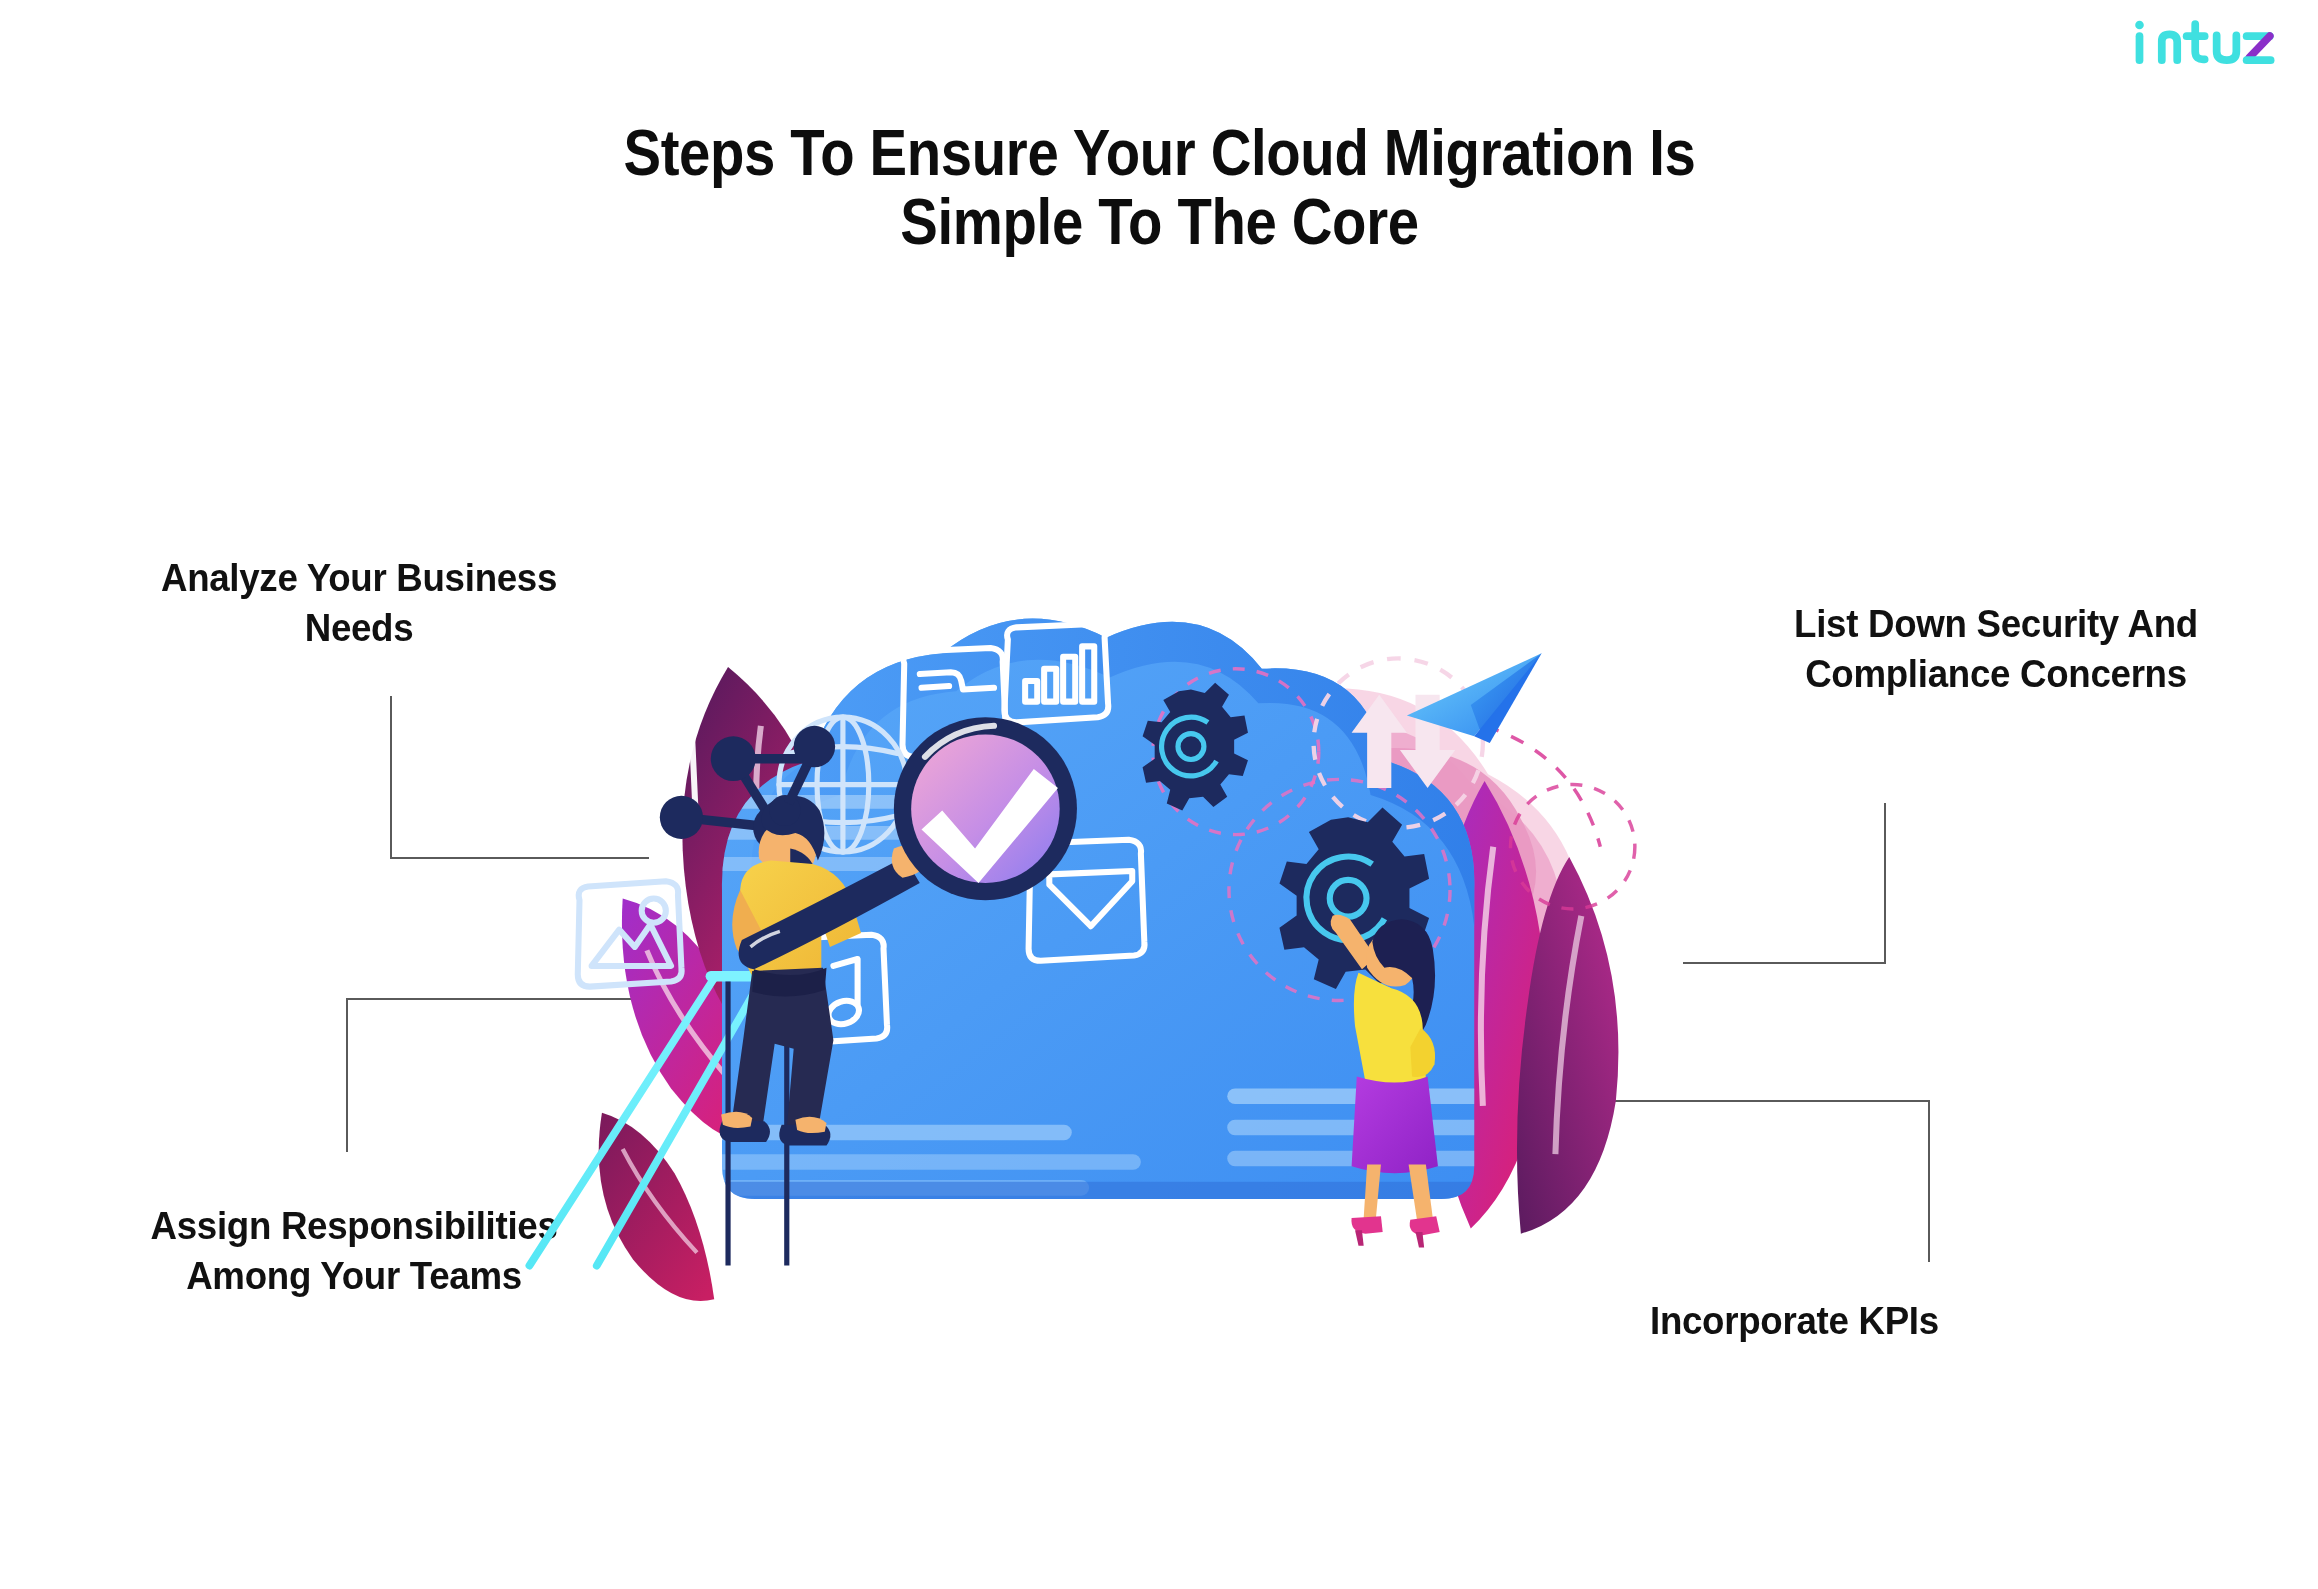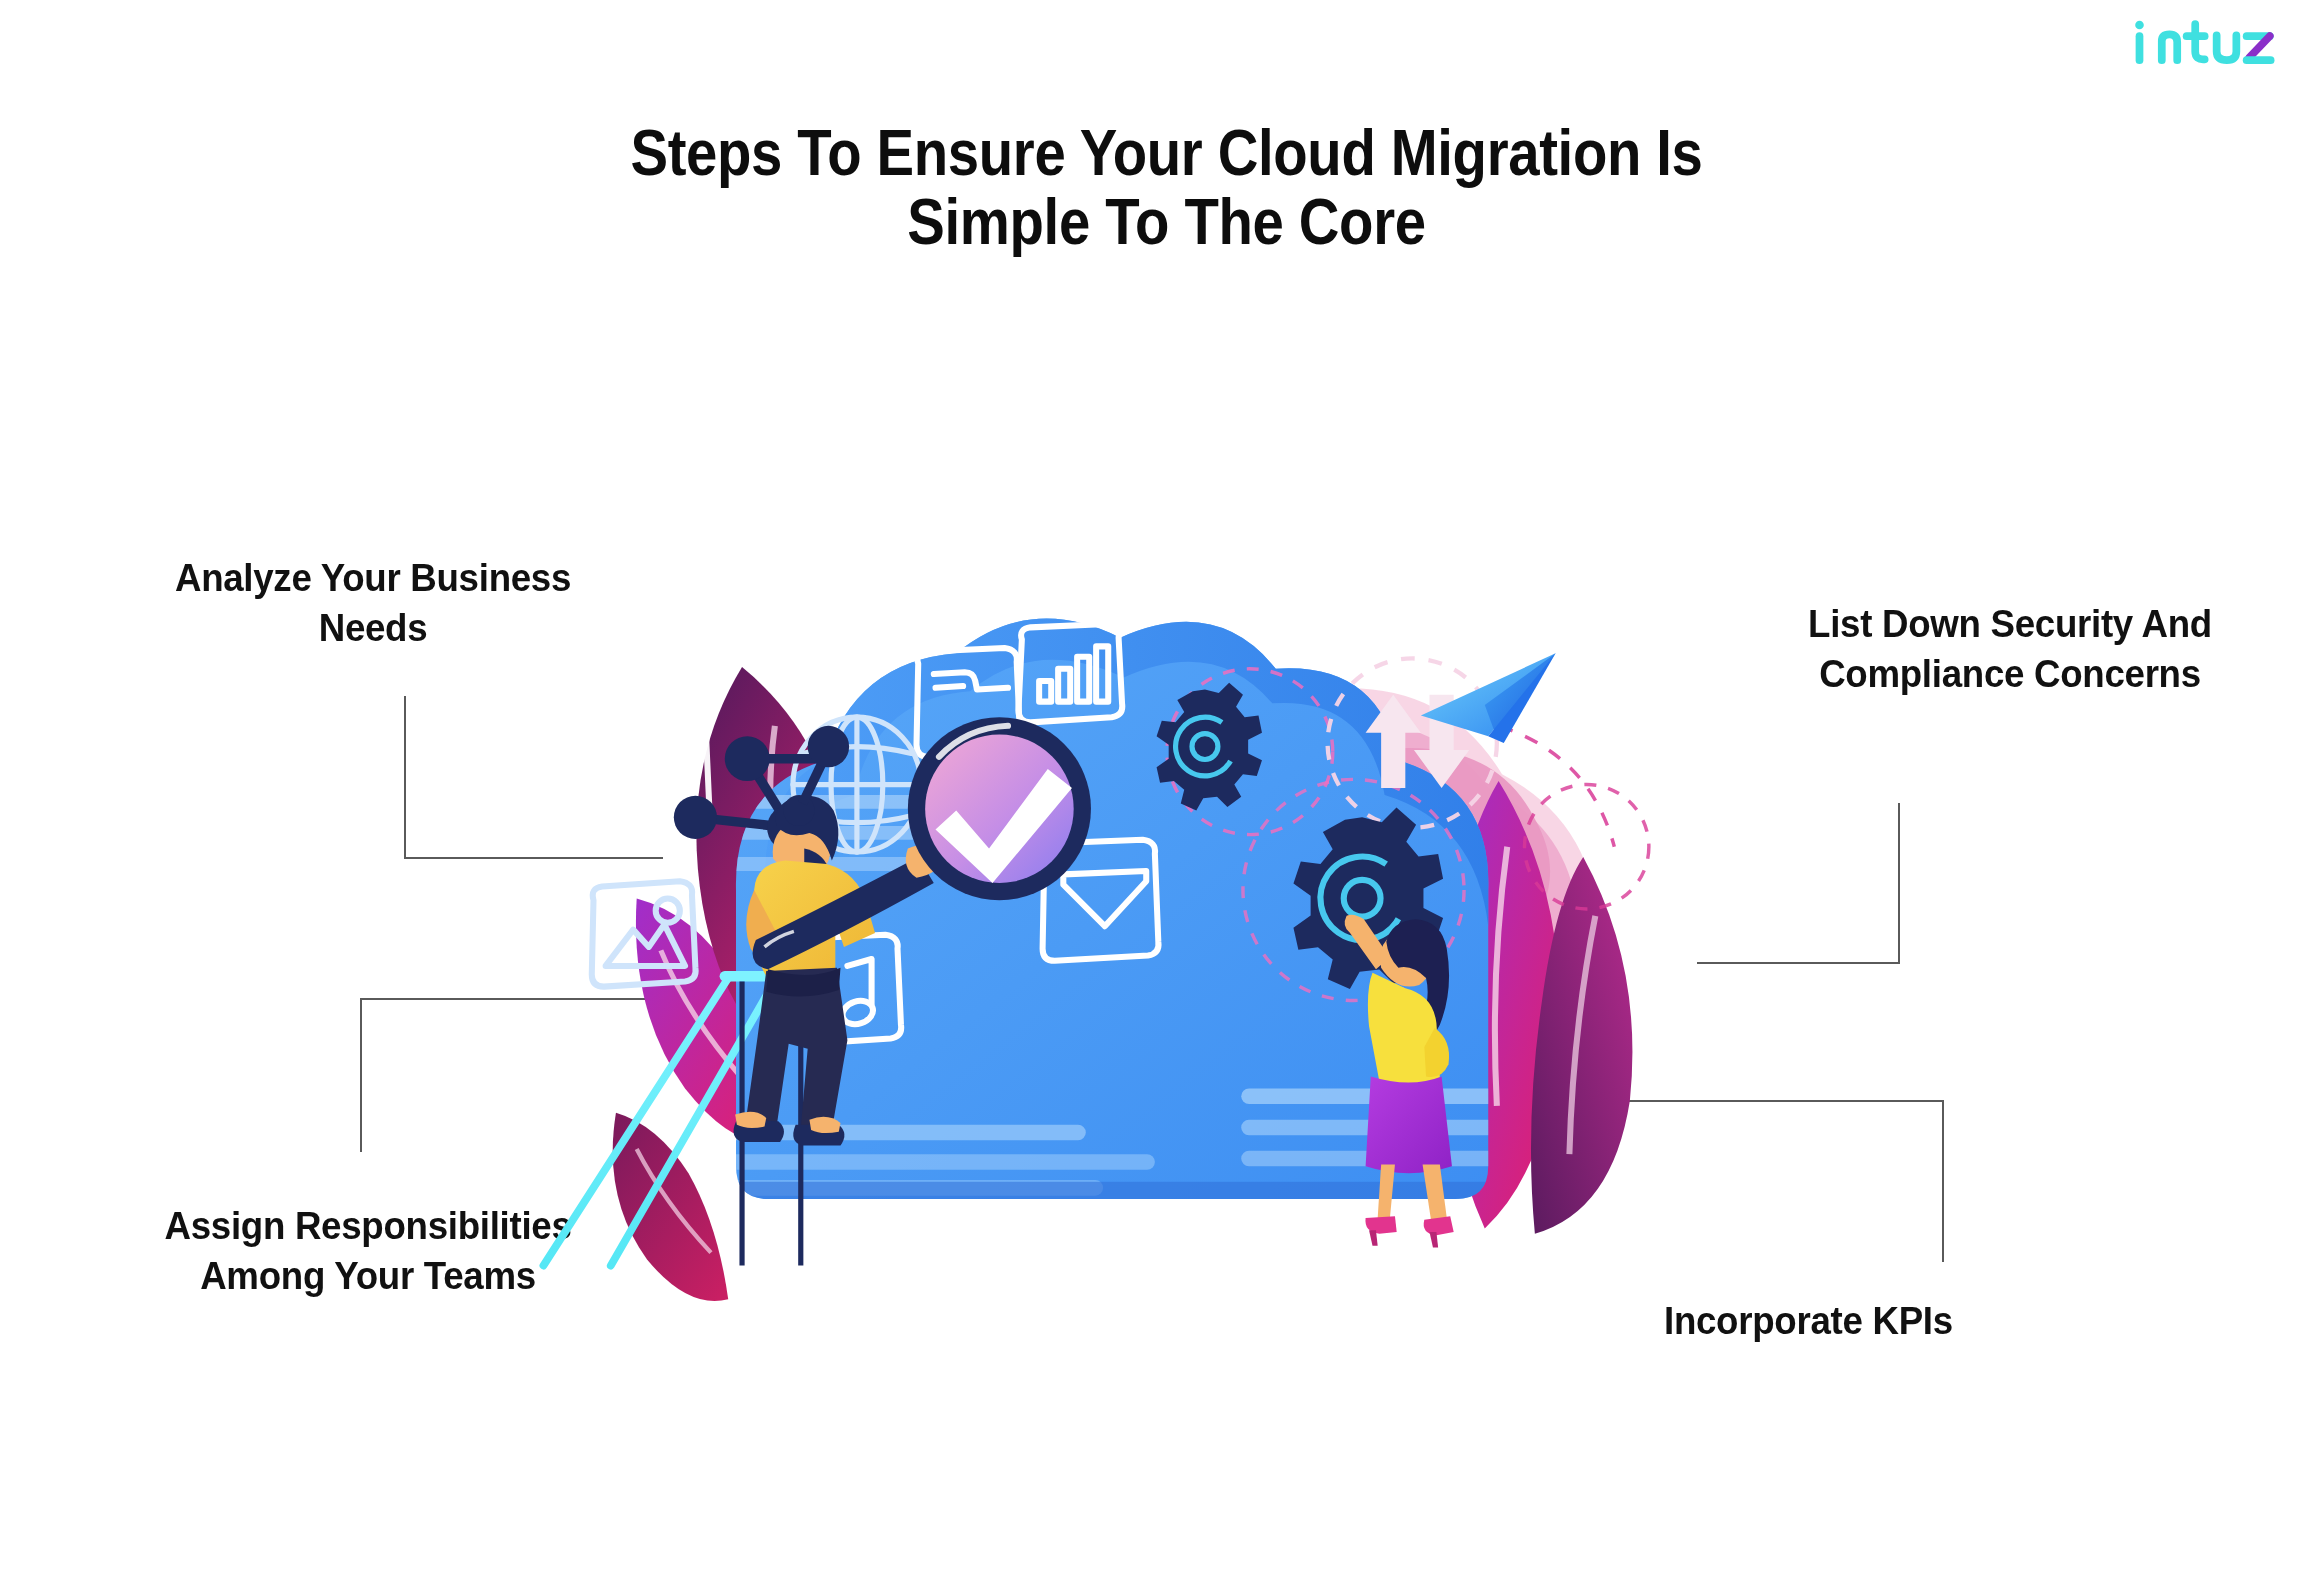--- a/index.html
+++ b/index.html
@@ -1,21 +1,21 @@
 <!DOCTYPE html>
 <html style="font-size:14px"><head>
 <meta charset="utf-8">
 <style>
   html,body{margin:0;padding:0;background:#ffffff;}
   body{
     width:2319px;height:1590px;position:relative;overflow:hidden;
     font-family:"Liberation Sans","DejaVu Sans",sans-serif;
     -webkit-font-smoothing:antialiased;
   }
-  .canvas{position:absolute;inset:0;margin-left:14px;}
+  .canvas{position:absolute;inset:0;}
 
   
   .logo{
     position:absolute;right:40px;top:19px;
     display:flex;align-items:center;
   }
   .logo-svg{display:block;}
 
   
   .title{

